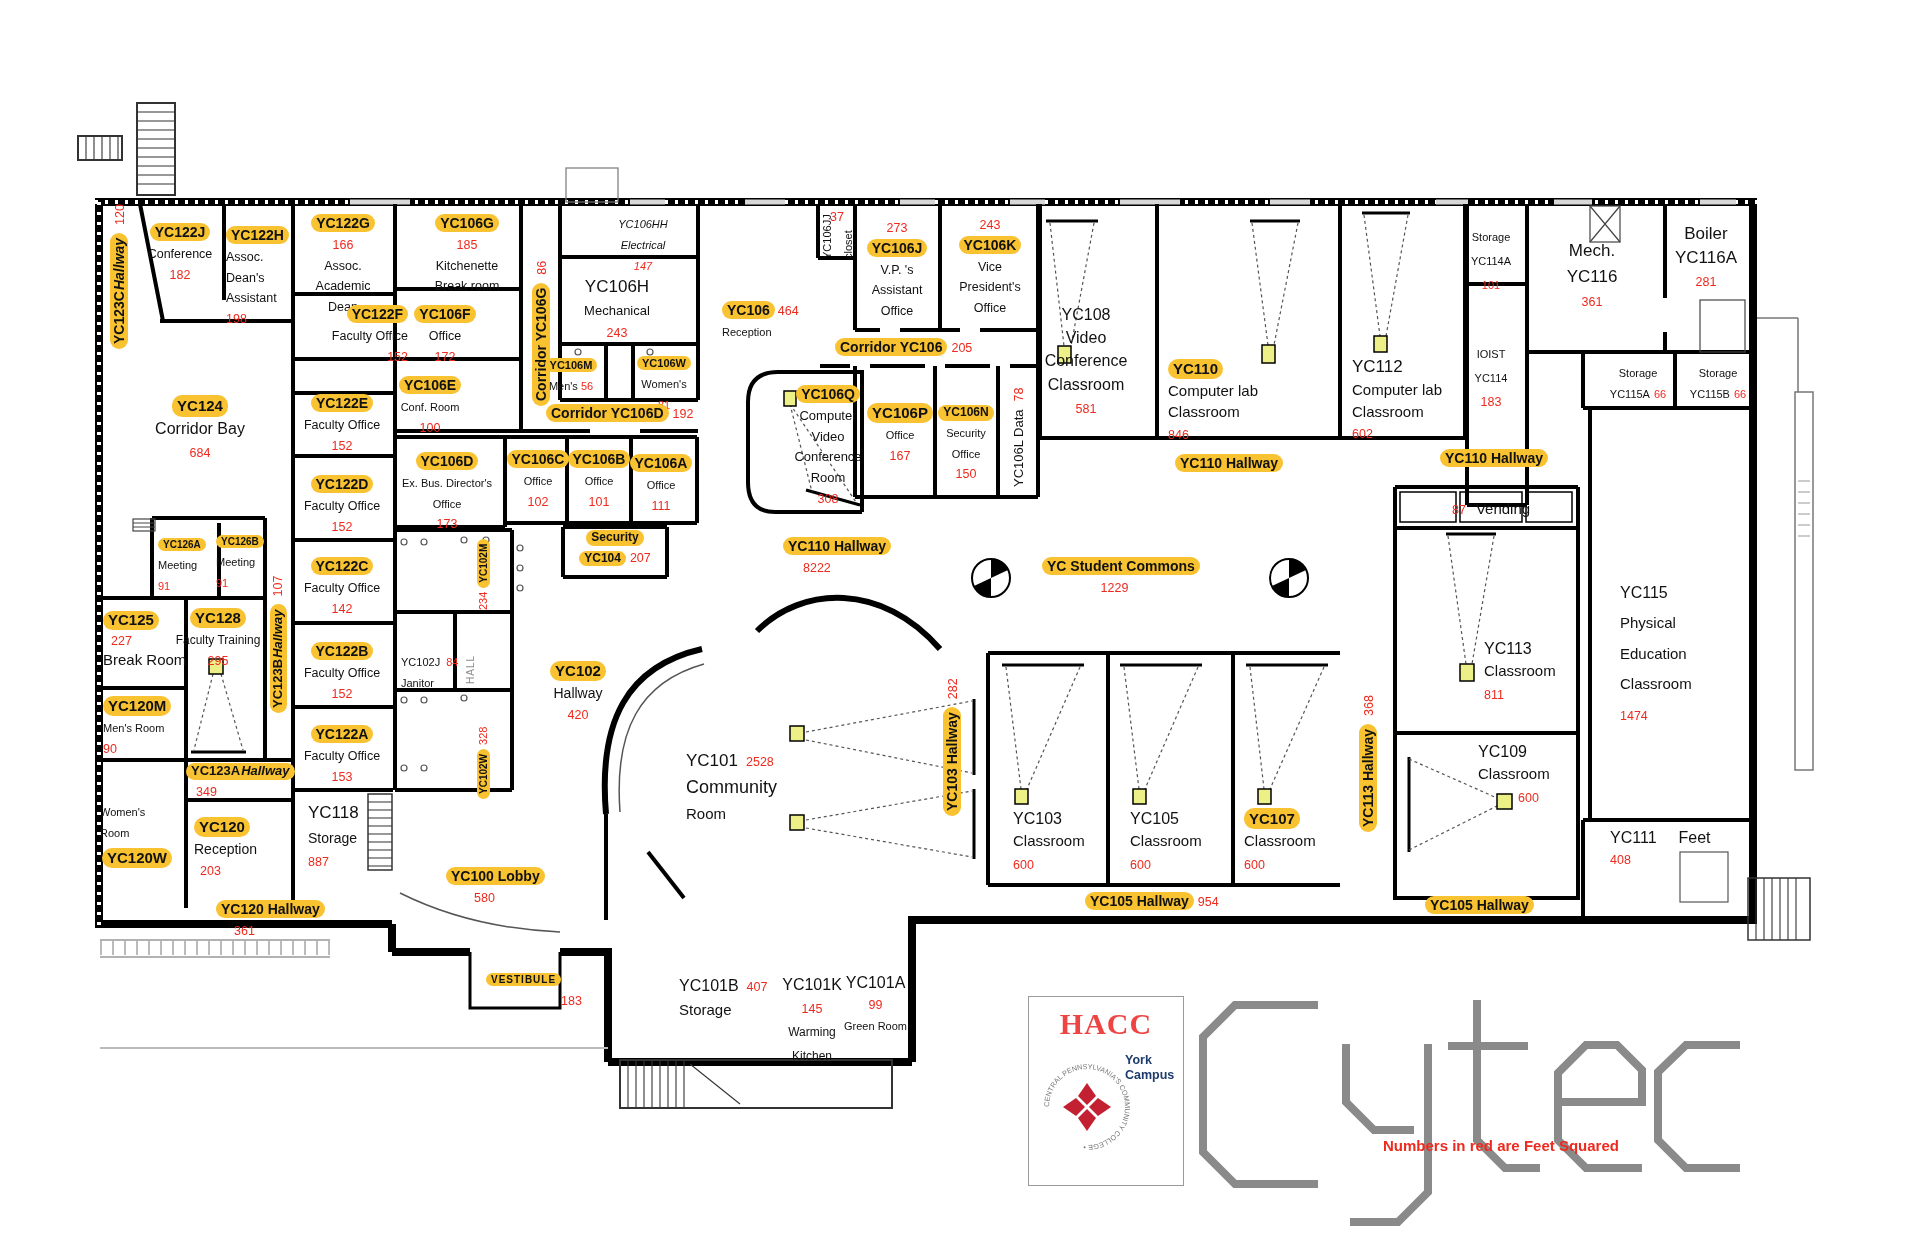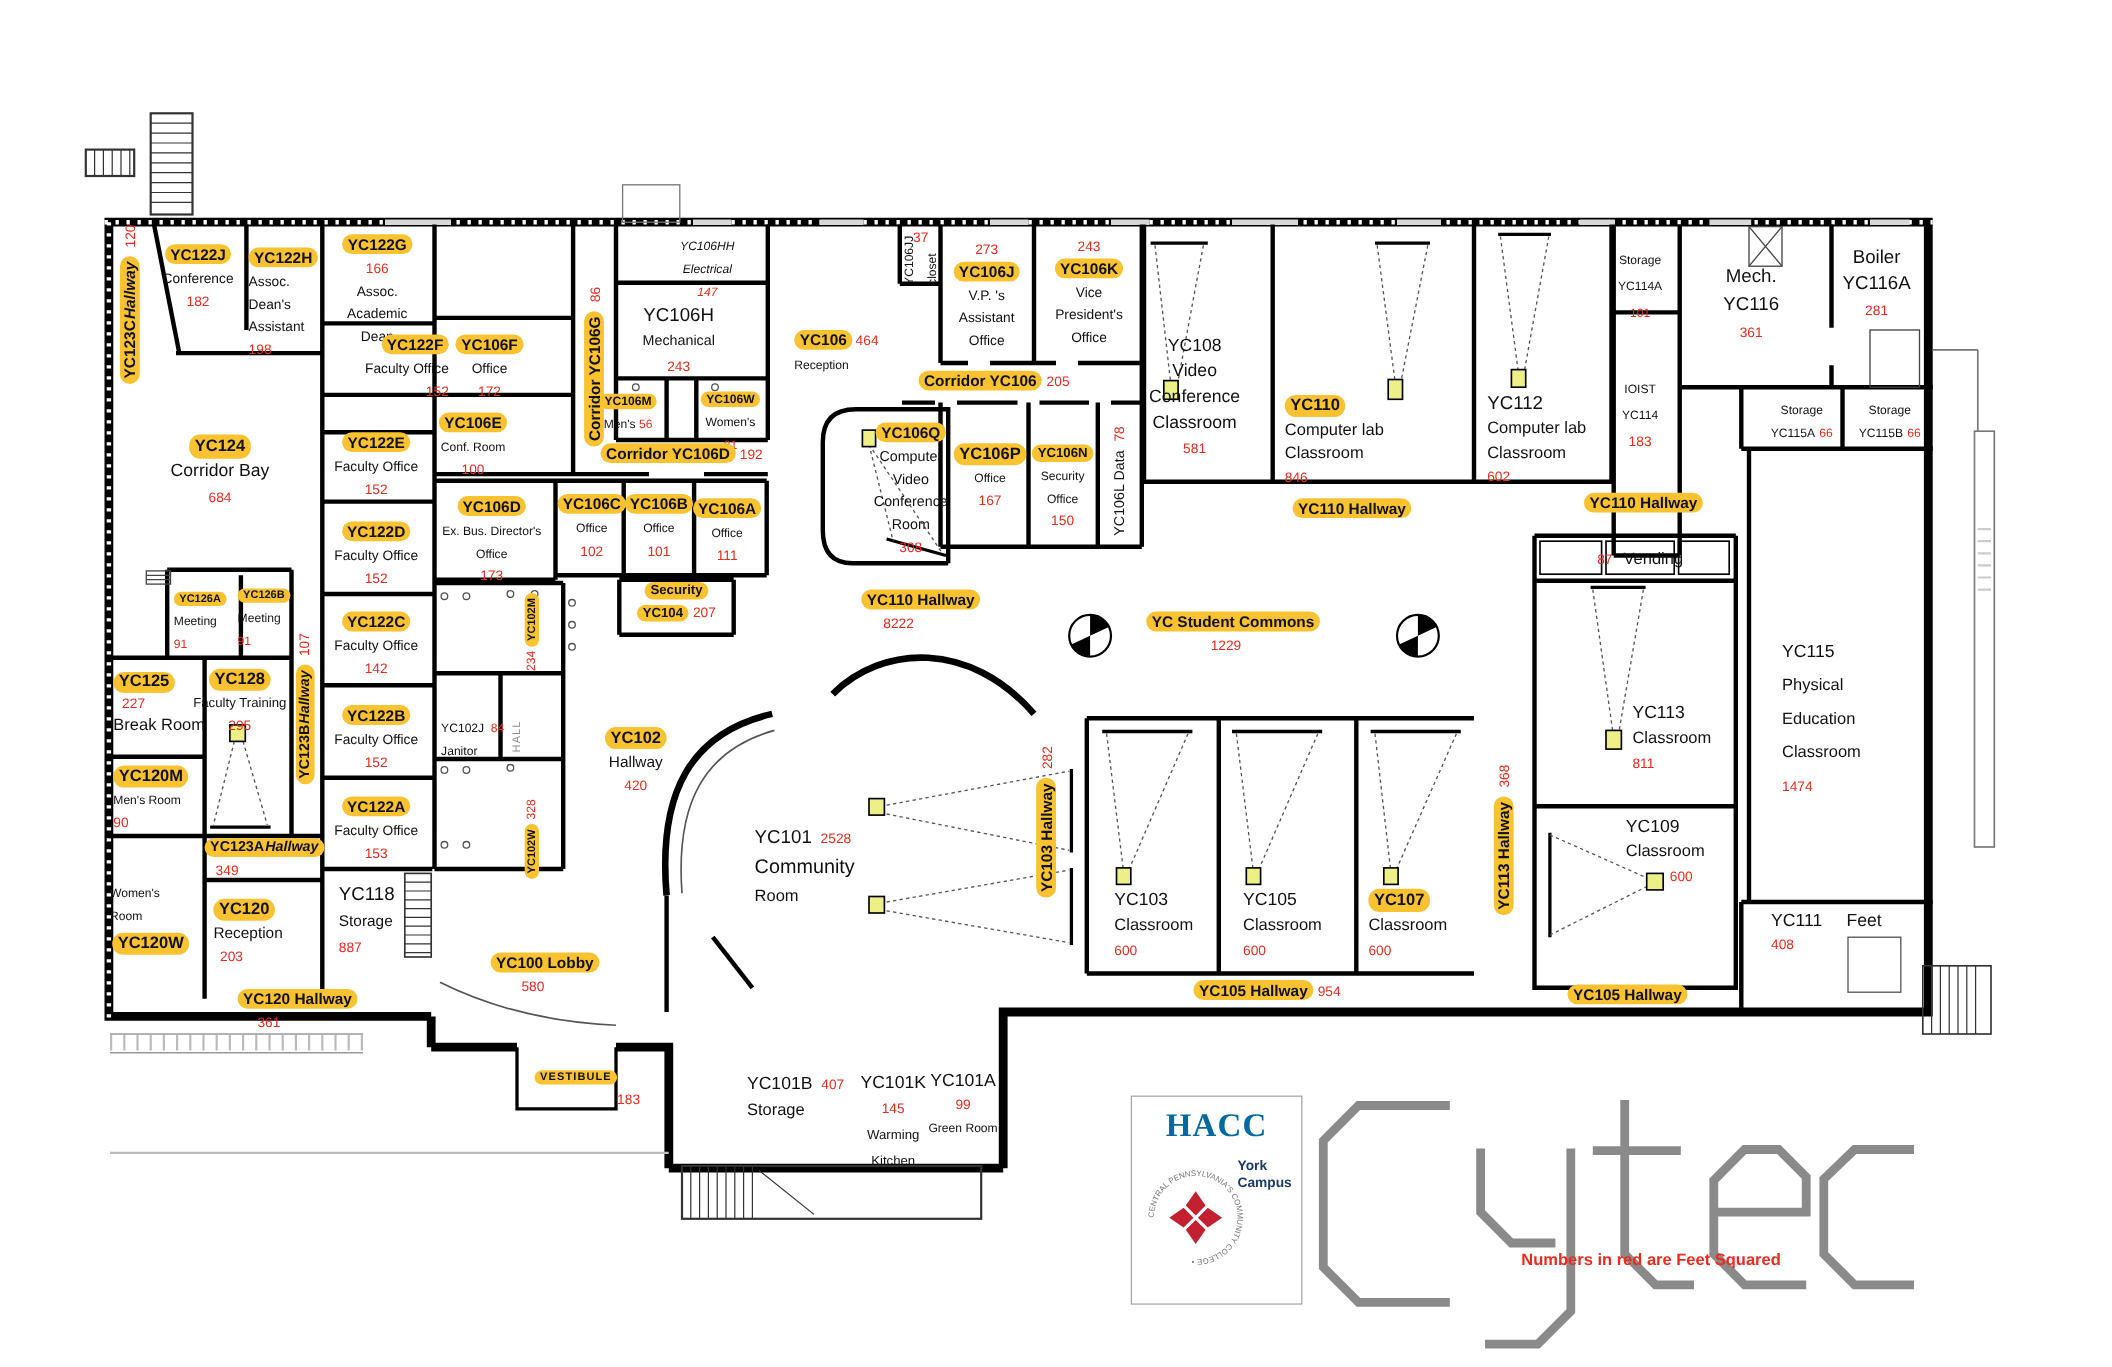--- a/index.html
+++ b/index.html
@@ -19,21 +19,21 @@
   .t-gray{font-size:10px;color:#8d8d8d;letter-spacing:1px;}
   .t-vest{font-size:10px;font-weight:700;letter-spacing:1px;}
   .t-note{font-size:15px;font-weight:700;color:#EE2A1E;}
   .hl{background:#F8C231;border-radius:10px;padding:0 5px;}
   .hl:has(+ .hl){border-top-right-radius:0;border-bottom-right-radius:0;padding-right:1px;}
   .hl + .hl{margin-left:-1px;border-top-left-radius:0;border-bottom-left-radius:0;padding-left:1px;}
   .it{font-style:italic;}
   #logo-box{position:absolute;left:1028px;top:996px;width:154px;height:188px;background:#fff;
             border:1px solid #9a9a9a;}
   #logo-title{position:absolute;left:0;top:10px;width:154px;text-align:center;
-              font-family:"Liberation Serif",serif;font-weight:700;font-size:30px;color:#0369a1;letter-spacing:1px;}
+              font-family:"Liberation Serif",serif;font-weight:700;font-size:30px;color:#ef4444;letter-spacing:1px;}
   #logo-campus{position:absolute;left:96px;top:56px;width:56px;font-size:12.5px;font-weight:700;
                color:#1d3c6d;line-height:1.2;}
   #logo-ring{position:absolute;left:8px;top:52px;}
 </style>
 </head>
 <body>
 
 <div id="plan">
 
   <svg id="walls" width="1920" height="1243" viewBox="0 0 1920 1243">
@@ -219,20 +219,26 @@
         <div class="ln"><span class="t-sub">Assistant</span></div>
         <div class="ln"><span class="t-sqft">198</span></div>
       </div>
       <div class="label" style="left: 283px; top: 213px; width: 120px; text-align: center;">
         <div class="ln"><span class="t-code hl">YC122G</span></div>
         <div class="ln"><span class="t-sqft">166</span></div>
         <div class="ln"><span class="t-sub">Assoc.</span></div>
         <div class="ln"><span class="t-sub">Academic</span></div>
         <div class="ln"><span class="t-sub">Dean</span></div>
       </div>
+      <div class="label" style="left: 407px; top: 213px; width: 120px; text-align: center;">
+        <div class="ln"><span class="t-code hl">YC106G</span></div>
+        <div class="ln"><span class="t-sqft">185</span></div>
+        <div class="ln"><span class="t-sub">Kitchenette</span></div>
+        <div class="ln"><span class="t-sub">Break room</span></div>
+      </div>
       <div class="label" style="left: 288px; top: 304px; width: 120px; text-align: right;">
         <div class="ln"><span class="t-code hl">YC122F</span></div>
         <div class="ln"><span class="t-sub">Faculty Office</span></div>
         <div class="ln"><span class="t-sqft">152</span></div>
       </div>
       <div class="label" style="left: 385px; top: 304px; width: 120px; text-align: center;">
         <div class="ln"><span class="t-code hl">YC106F</span></div>
         <div class="ln"><span class="t-sub">Office</span></div>
         <div class="ln"><span class="t-sqft">172</span></div>
       </div>

